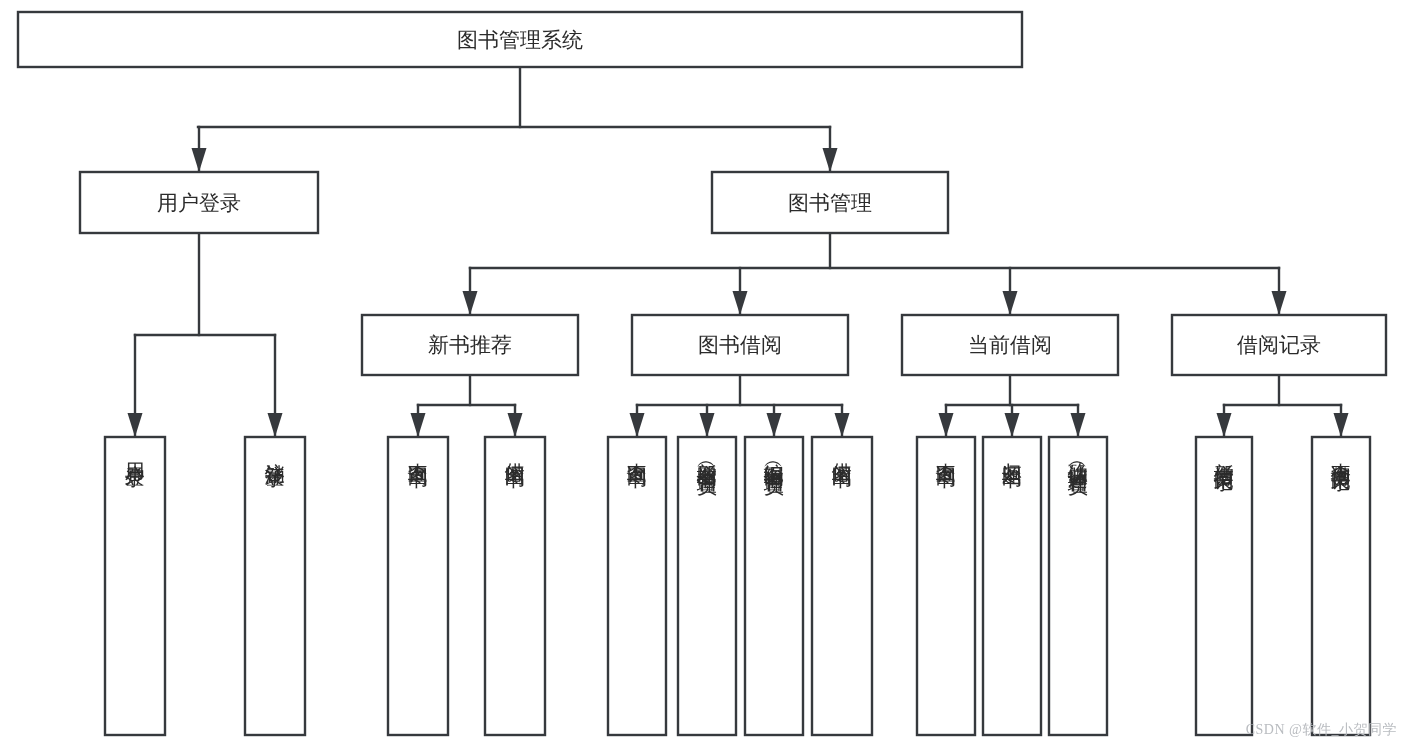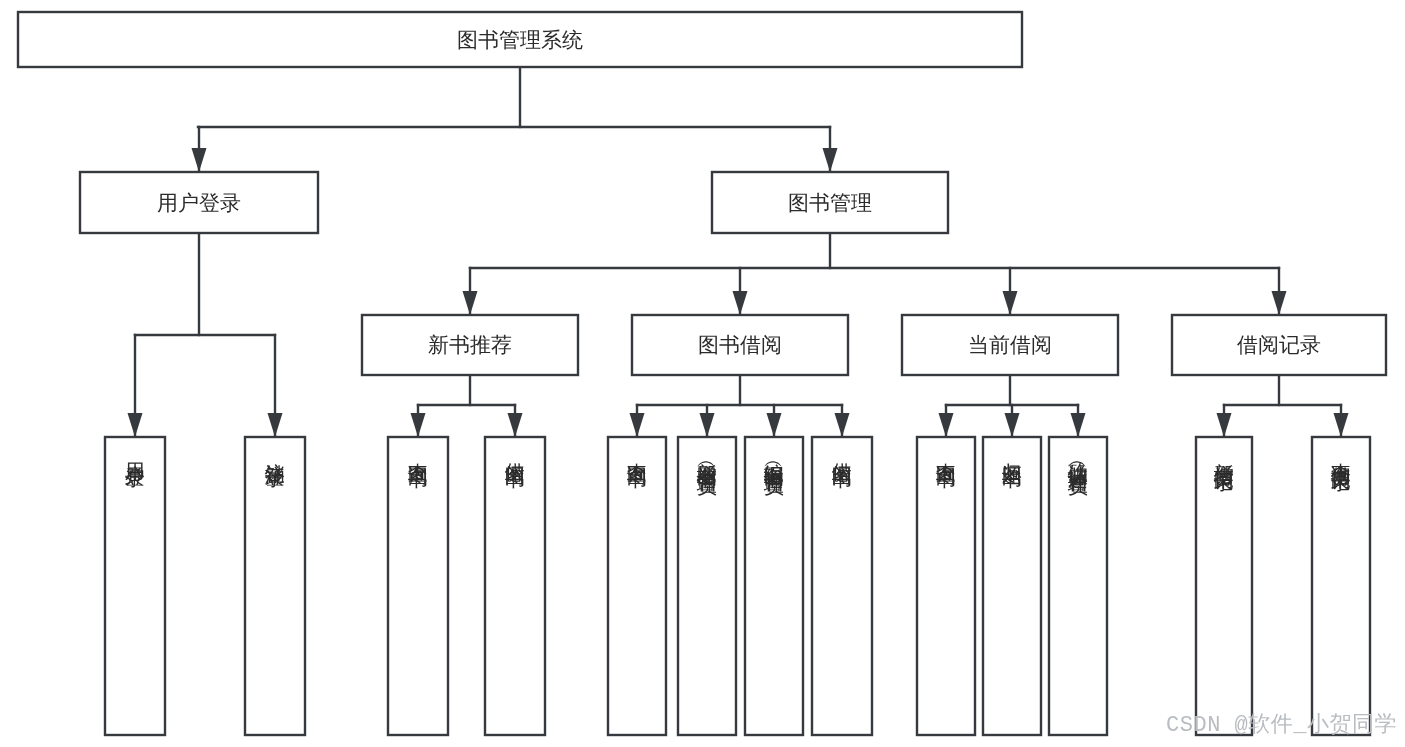--- a/index.html
+++ b/index.html
@@ -63,22 +63,22 @@
     font-size: 20px;
     line-height: 1.12;
     color: #2b2b2b;
     letter-spacing: 2px;
     white-space: nowrap;
   }
   .watermark {
     position: absolute;
     right: 8px;
     bottom: 6px;
-    font-family: Liberation Mono, monospace;
-    font-size: 22px;
+    font-family: Liberation Serif, serif;
+    font-size: 14px;
     color: #b9bcc0;
     letter-spacing: 0.5px;
     white-space: nowrap;
   }
 </style>
 </head>
 <body>
 
 <div id="diagram-root">
 

